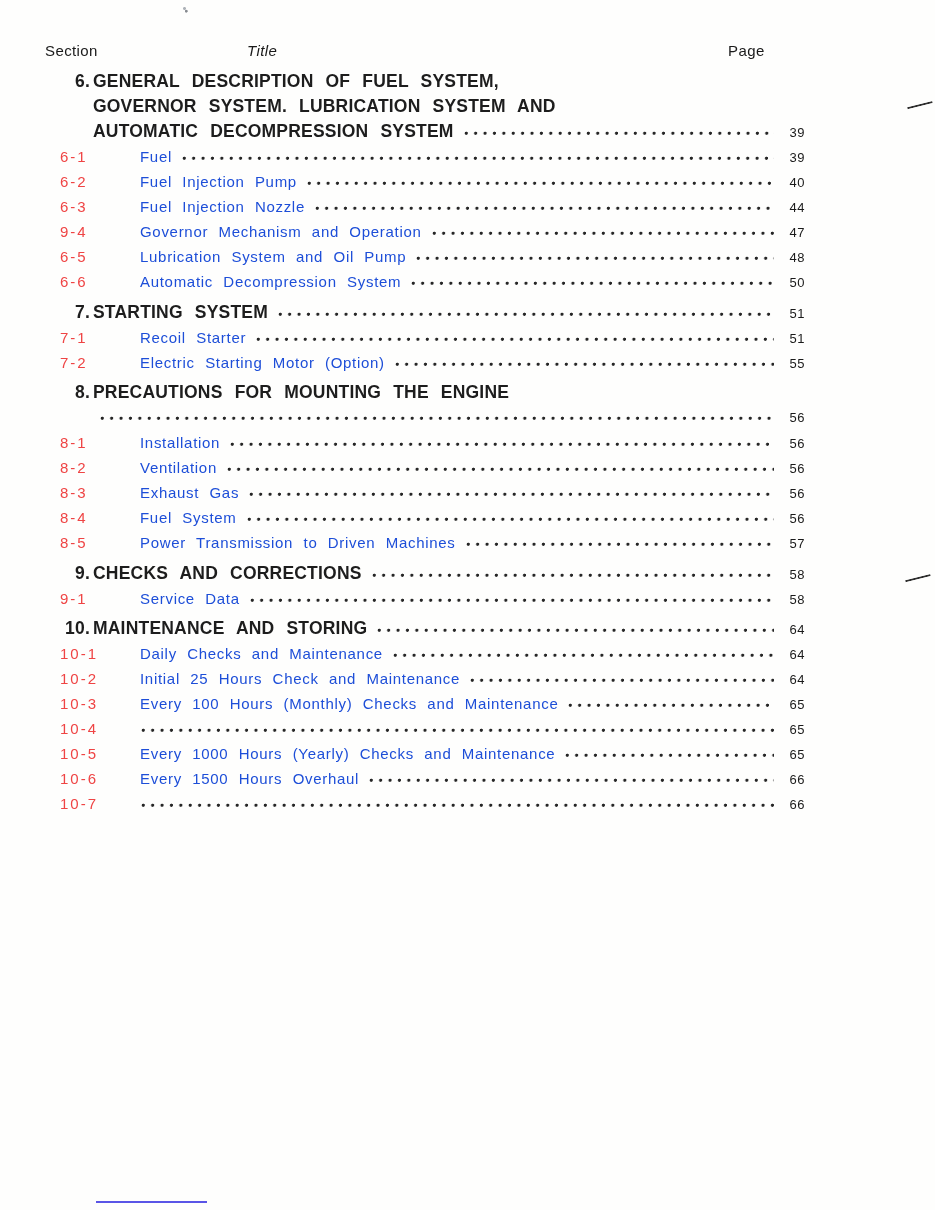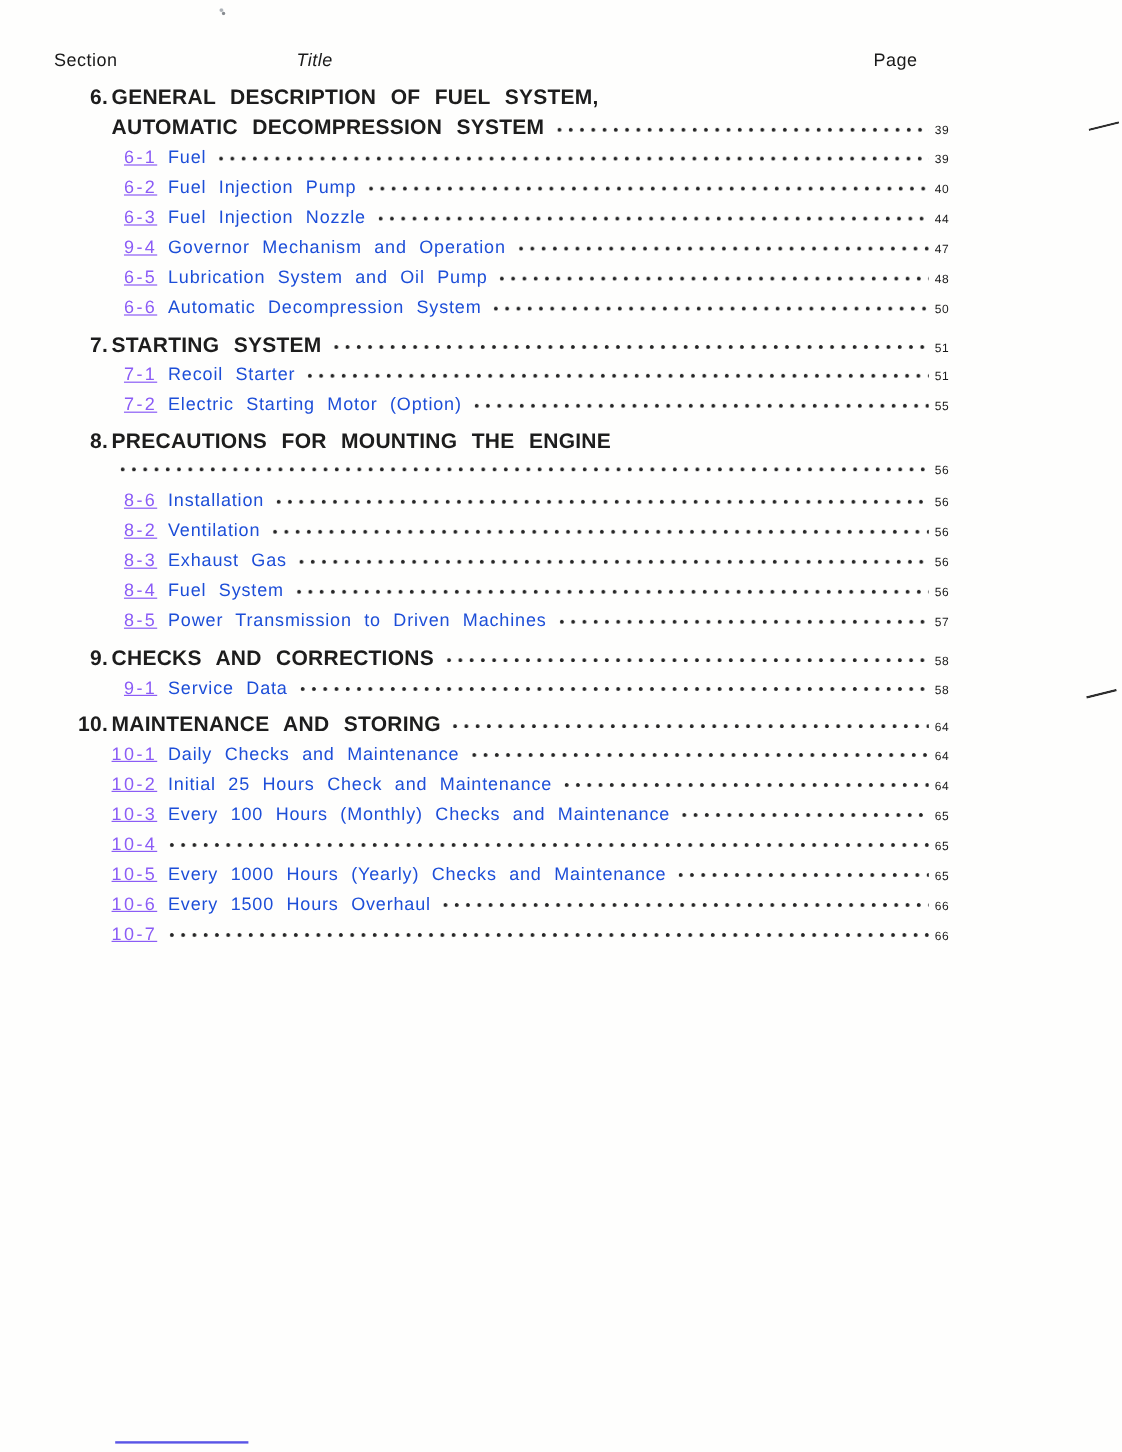--- a/index.html
+++ b/index.html
@@ -52,46 +52,46 @@
   .htitle {
     margin-left: 3px;
     font-weight: bold;
     font-size: 17.5px;
     letter-spacing: 0.2px;
     word-spacing: 7px;
   }
   .inum {
     flex: none;
     width: 71px;
-    text-align: right;
+    text-align: left;
     font-size: 15px;
     letter-spacing: 2px;
-    color: #8b5cf6;
-    text-decoration: underline;
+    color: #ef4444;
   }
   .ititle {
     margin-left: 9px;
     font-size: 15px;
     letter-spacing: 0.7px;
     word-spacing: 5.5px;
     color: #1d4ed8;
   }
   .leader {
     flex: 1 1 auto;
     min-width: 18px;
     height: 7px;
     margin: 0 5px 0 10px;
     background: radial-gradient(circle at 2.2px 3.2px, #252525 1.25px, rgba(0,0,0,0) 1.9px);
     background-size: 9.4px 7px;
     background-repeat: repeat-x;
   }
   .page {
     flex: none;
     width: 26px;
-    font-size: 10px;
+    text-align: right;
+    font-size: 13px;
     letter-spacing: 0.5px;
     color: #1a1a1a;
   }
 
   
   .speck {
     position: absolute;
     left: 180px;
     top: 4px;
     width: 9px;
@@ -130,20 +130,24 @@
 
   <div class="toc">
 
     <div class="section">
       <div class="row">
         <span class="hnum">6.</span>
         <span class="htitle">GENERAL DESCRIPTION OF FUEL SYSTEM,</span>
       </div>
       <div class="row">
         <span class="hnum"></span>
+        <span class="htitle">GOVERNOR SYSTEM. LUBRICATION SYSTEM AND</span>
+      </div>
+      <div class="row">
+        <span class="hnum"></span>
         <span class="htitle">AUTOMATIC DECOMPRESSION SYSTEM</span>
         <span class="leader"></span>
         <span class="page">39</span>
       </div>
       <div class="row">
         <span class="inum">6-1</span>
         <span class="ititle">Fuel</span>
         <span class="leader"></span>
         <span class="page">39</span>
       </div>
@@ -204,21 +208,21 @@
       <div class="row">
         <span class="hnum">8.</span>
         <span class="htitle">PRECAUTIONS FOR MOUNTING THE ENGINE</span>
       </div>
       <div class="row">
         <span class="hnum"></span>
         <span class="leader"></span>
         <span class="page">56</span>
       </div>
       <div class="row">
-        <span class="inum">8-6</span>
+        <span class="inum">8-1</span>
         <span class="ititle">Installation</span>
         <span class="leader"></span>
         <span class="page">56</span>
       </div>
       <div class="row">
         <span class="inum">8-2</span>
         <span class="ititle">Ventilation</span>
         <span class="leader"></span>
         <span class="page">56</span>
       </div>

